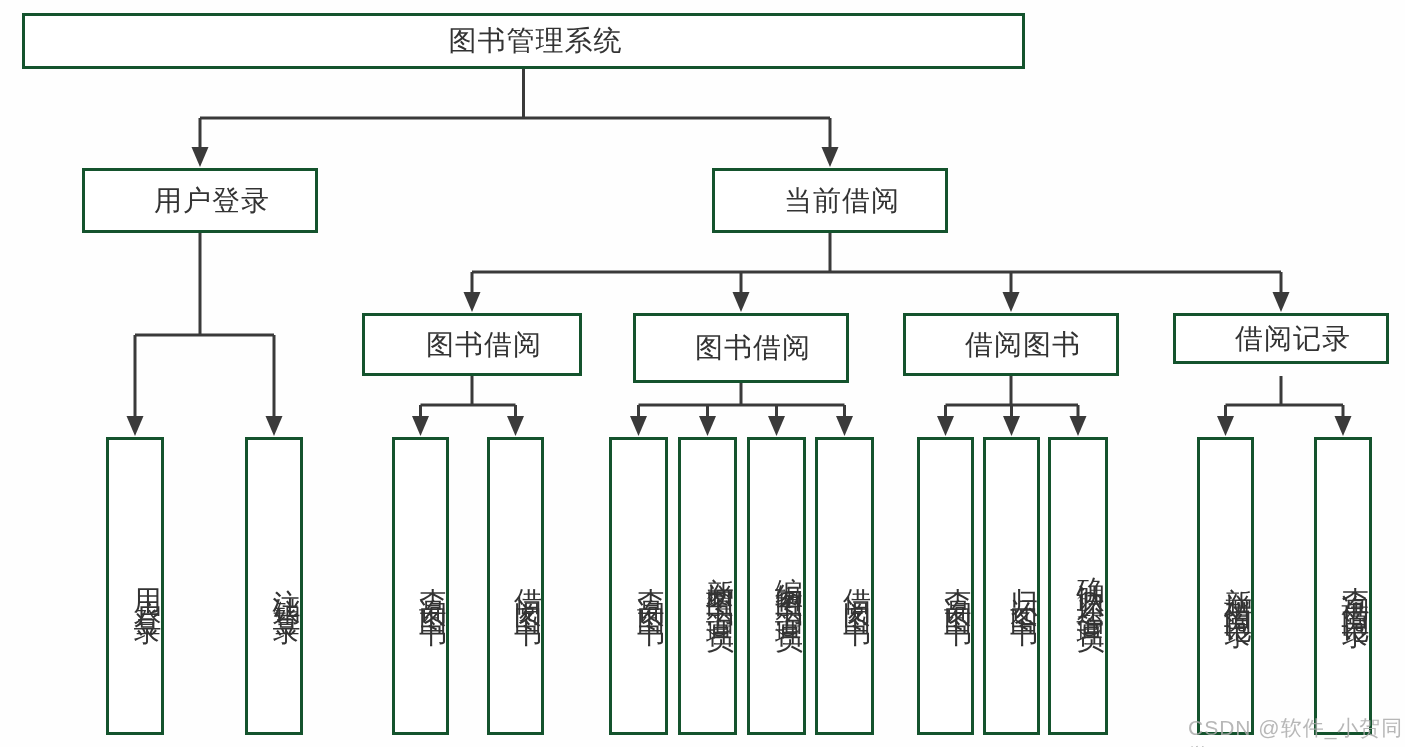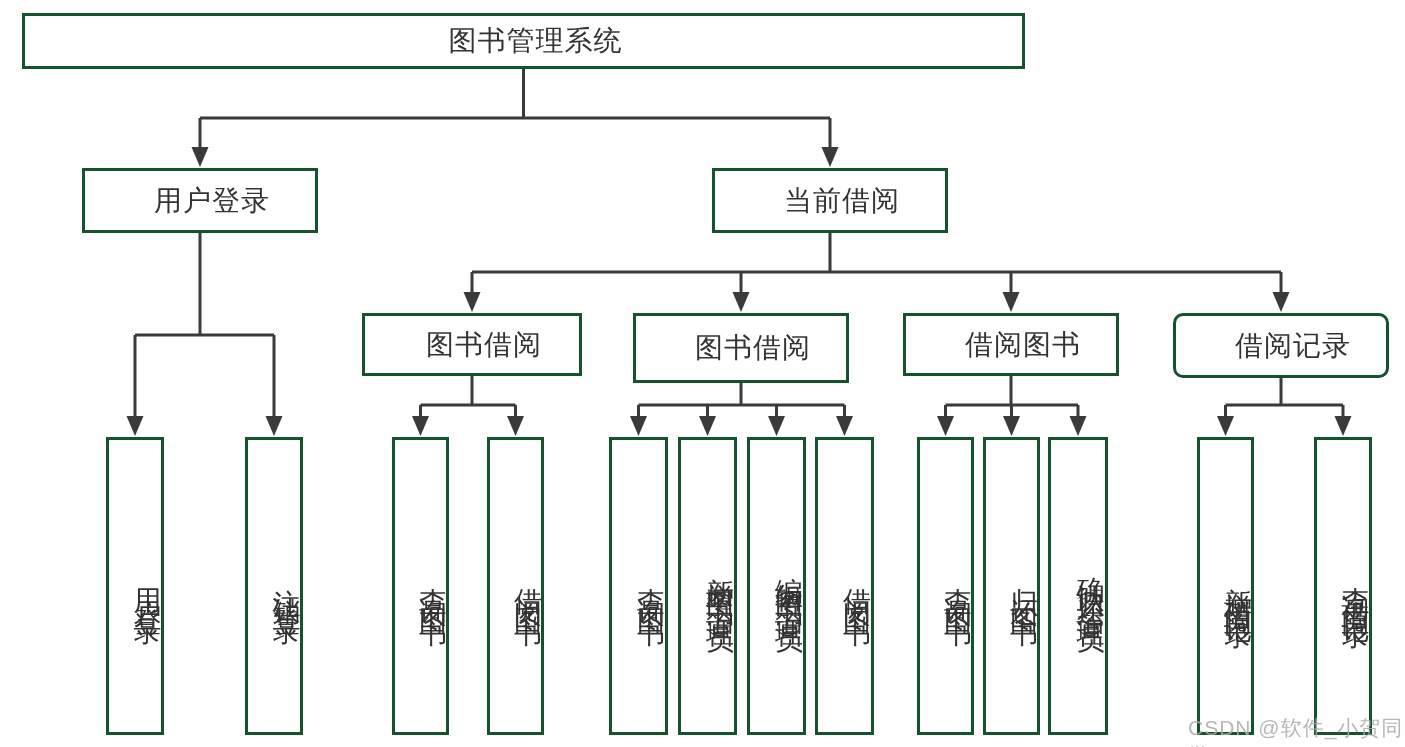--- a/index.html
+++ b/index.html
@@ -87,21 +87,21 @@
   </svg>
 
   <div class="box" style="left:22px; top:13px; width:1003px; height:56px;">图书管理系统</div>
 
   <div class="box" style="left:82px; top:168px; width:236px; height:65px;">用户登录</div>
   <div class="box" style="left:712px; top:168px; width:236px; height:65px;">当前借阅</div>
 
   <div class="box" style="left:362px; top:313px; width:220px; height:63px;">图书借阅</div>
   <div class="box" style="left:633px; top:313px; width:216px; height:70px;">图书借阅</div>
   <div class="box" style="left:903px; top:313px; width:216px; height:63px;">借阅图书</div>
-  <div class="box" style="left:1173px; top:313px; width:216px; height:65px;border-radius:10px;">借阅记录</div>
+  <div class="box" style="left:1173px; top:313px; width:216px; height:51px;">借阅记录</div>
 
   <div class="box v" style="left:106px; top:437px; width:58px; height:298px;">用户登录</div>
   <div class="box v" style="left:245px; top:437px; width:58px; height:298px;">注销登录</div>
 
   <div class="box v" style="left:392px; top:437px; width:57px; height:298px;">查询图书</div>
   <div class="box v" style="left:487px; top:437px; width:57px; height:298px;">借阅图书</div>
 
   <div class="box v" style="left:609px; top:437px; width:59px; height:298px;">查询图书</div>
   <div class="box v tight" style="left:678px; top:437px; width:59px; height:298px;">新增图书（管理员）</div>
   <div class="box v tight" style="left:747px; top:437px; width:59px; height:298px;">编辑图书（管理员）</div>

